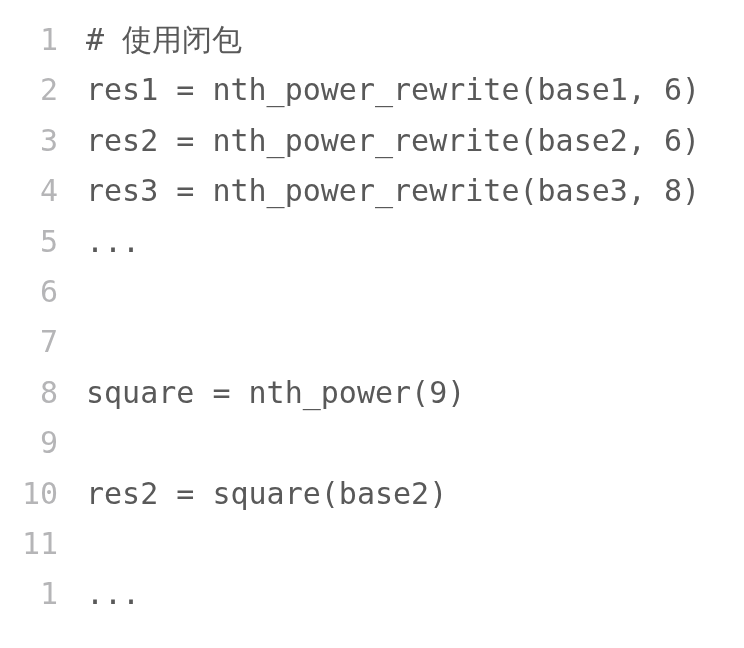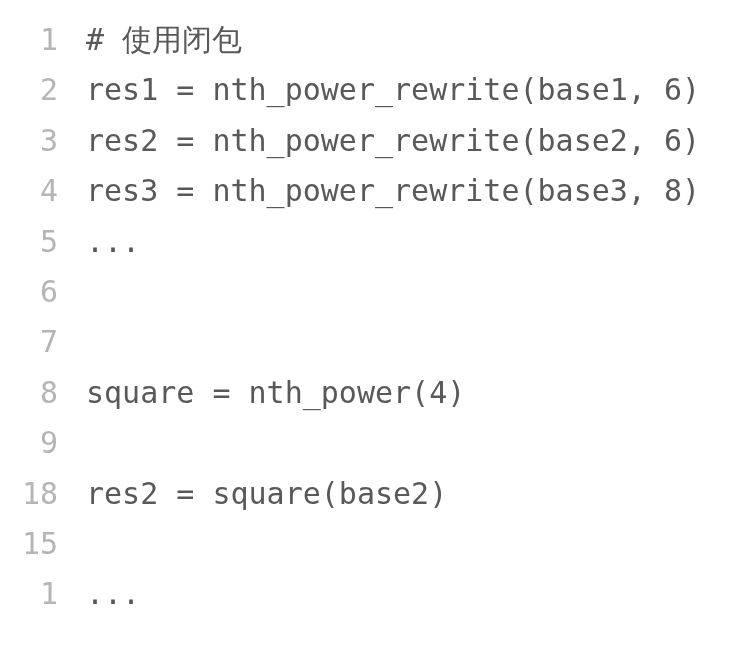--- a/index.html
+++ b/index.html
@@ -56,27 +56,27 @@
   <div class="code-line">
     <span class="line-number">5</span><span class="code-text">...</span>
   </div>
   <div class="code-line">
     <span class="line-number">6</span><span class="code-text"></span>
   </div>
   <div class="code-line">
     <span class="line-number">7</span>
   </div>
   <div class="code-line">
-    <span class="line-number">8</span><span class="code-text">square = nth_power(4)</span>
+    <span class="line-number">8</span><span class="code-text">square = nth_power(9)</span>
   </div>
   <div class="code-line">
     <span class="line-number">9</span>
   </div>
   <div class="code-line">
-    <span class="line-number">18</span><span class="code-text">res2 = square(base2)</span>
+    <span class="line-number">10</span><span class="code-text">res2 = square(base2)</span>
   </div>
   <div class="code-line">
-    <span class="line-number">15</span>
+    <span class="line-number">11</span>
   </div>
   <div class="code-line">
     <span class="line-number">1</span><span class="code-text">...</span>
   </div>
 </div>
 
 </body></html>

